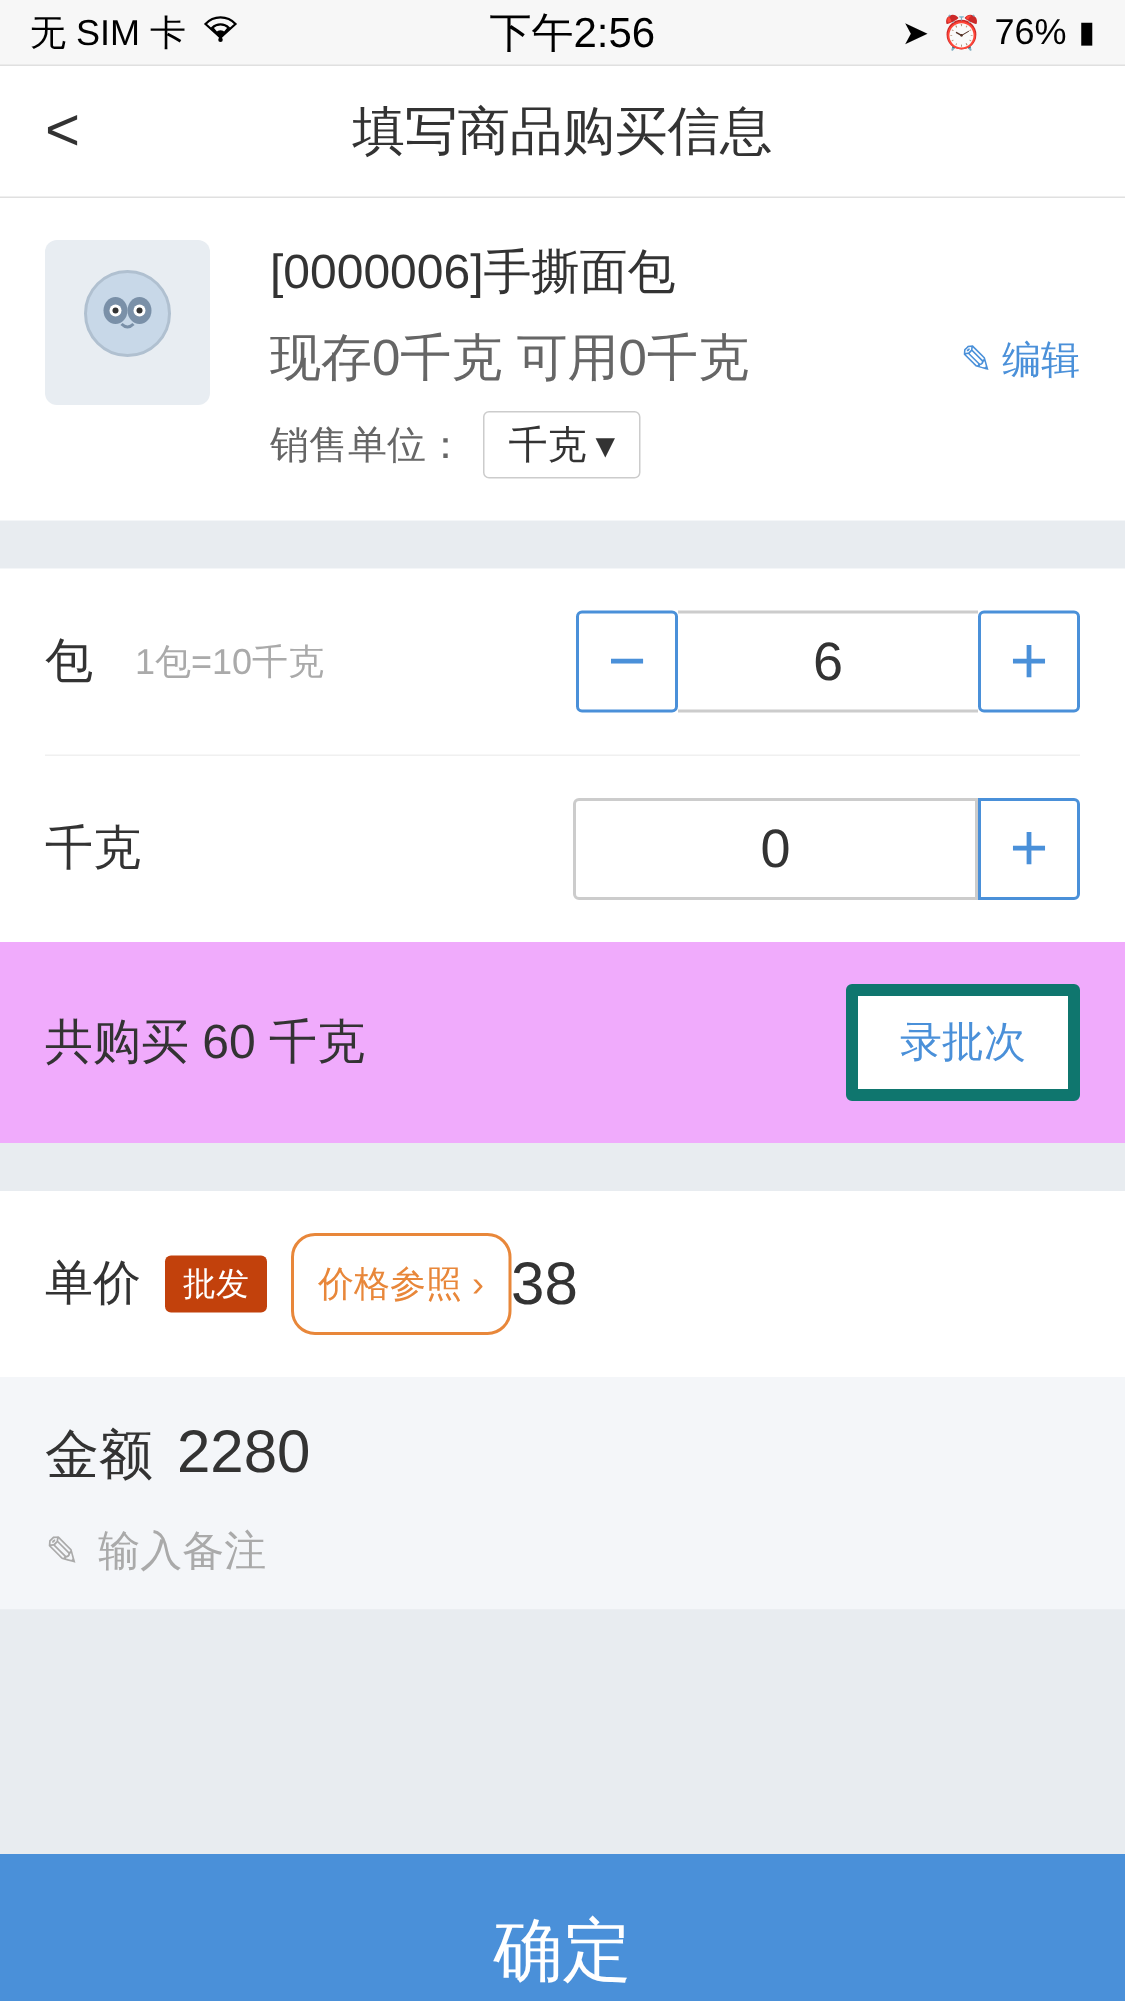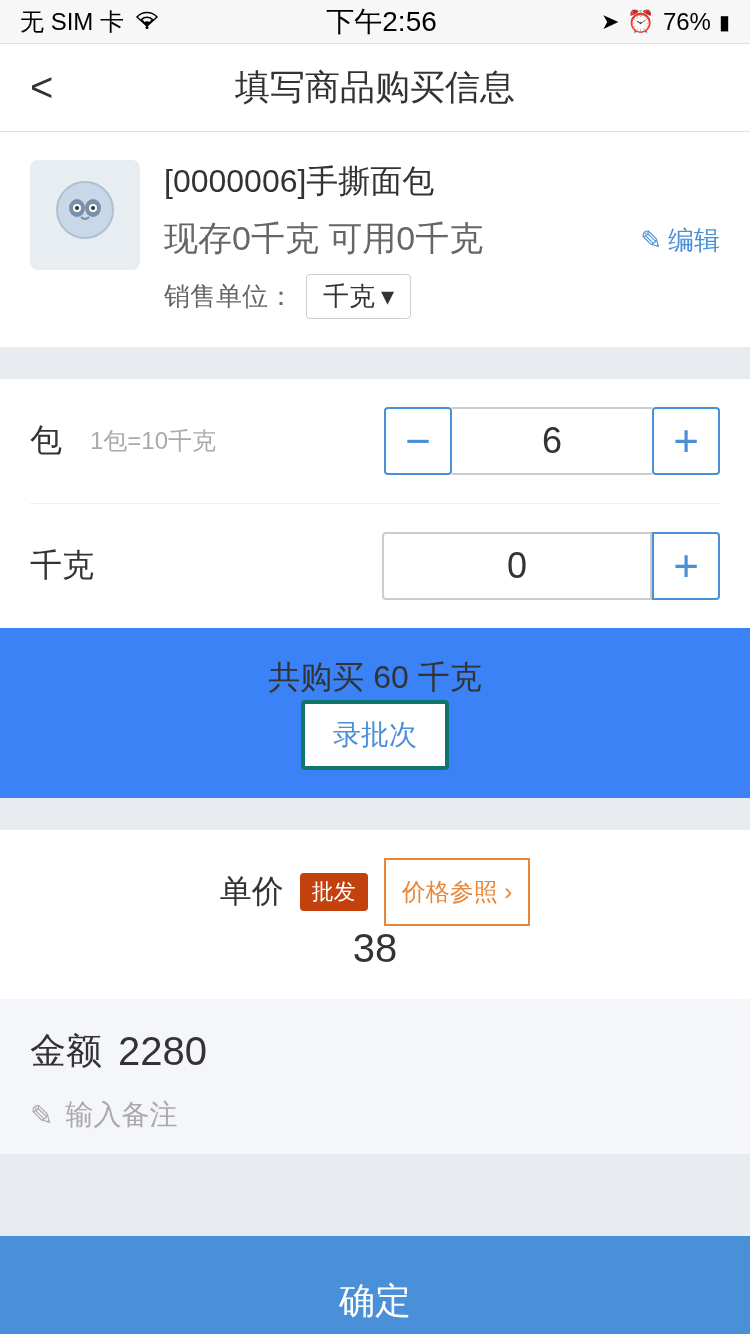--- a/index.html
+++ b/index.html
@@ -53,21 +53,21 @@
       font-weight: 500;
       color: #333;
     }
 
     
     .product-card {
       background: #fff;
       padding: 28px 30px;
       display: flex;
       align-items: flex-start;
-      gap: 24px;
+      gap: 40px;
       margin-bottom: 16px;
     }
     .product-thumb {
       width: 110px;
       height: 110px;
       background: #e8edf2;
       border-radius: 8px;
       display: flex;
       align-items: center;
       justify-content: center;
@@ -186,53 +186,51 @@
       text-align: center;
       font-size: 36px;
       color: #333;
       outline: none;
       background: #fff;
       border-radius: 4px 0 0 4px;
     }
 
     
     .summary-section {
-      background: #3b82f6;
+      background: #f0abfc;
       padding: 28px 30px;
       display: flex;
       align-items: center;
       justify-content: space-between;
       margin-top: 0;
-      flex-direction: column;
     }
     .summary-text {
       font-size: 32px;
       color: #333;
     }
     .batch-btn {
-      border: 4px solid #0f766e;
+      border: 8px solid #0f766e;
       color: #4a90d9;
       font-size: 28px;
       padding: 12px 28px;
       border-radius: 4px;
       background: #fff;
       cursor: pointer;
     }
 
     
     .price-section {
       background: #fff;
       padding: 28px 30px;
       margin-top: 16px;
     }
     .price-row {
       display: flex;
       align-items: center;
       margin-bottom: 0;
-      flex-direction: column;
     }
     .price-label-row {
       display: flex;
       align-items: center;
       gap: 16px;
     }
     .price-label {
       font-size: 32px;
       color: #333;
     }
@@ -241,40 +239,39 @@
       color: #fff;
       font-size: 22px;
       padding: 4px 12px;
       border-radius: 4px;
     }
     .price-ref-btn {
       border: 2px solid #e8873a;
       color: #e8873a;
       font-size: 24px;
       padding: 16px 16px;
-      border-radius: 0;
+      border-radius: 16px;
       background: #fff;
       cursor: pointer;
       display: flex;
       align-items: center;
       gap: 6px;
     }
     .price-value {
       font-size: 40px;
       color: #333;
     }
 
     
     .amount-section {
       background: #f4f6f9;
       padding: 28px 30px 20px;
     }
     .amount-row {
       display: flex;
-      align-items: center;
       gap: 16px;
       margin-bottom: 20px;
     }
     .amount-label {
       font-size: 36px;
       color: #333;
     }
     .amount-value {
       font-size: 40px;
       color: #333;
@@ -303,21 +300,21 @@
       left: 0;
       width: 750px;
       height: 98px;
       background: #4a90d9;
       display: flex;
       align-items: center;
       justify-content: center;
       cursor: pointer;
     }
     .confirm-btn-text {
-      font-size: 36px;
+      font-size: 46px;
       color: #fff;
       font-weight: 500;
       margin-top: 32px;
     }
 
     .product-card-wrapper {
       position: relative;
       background: #fff;
     }
   </style>

